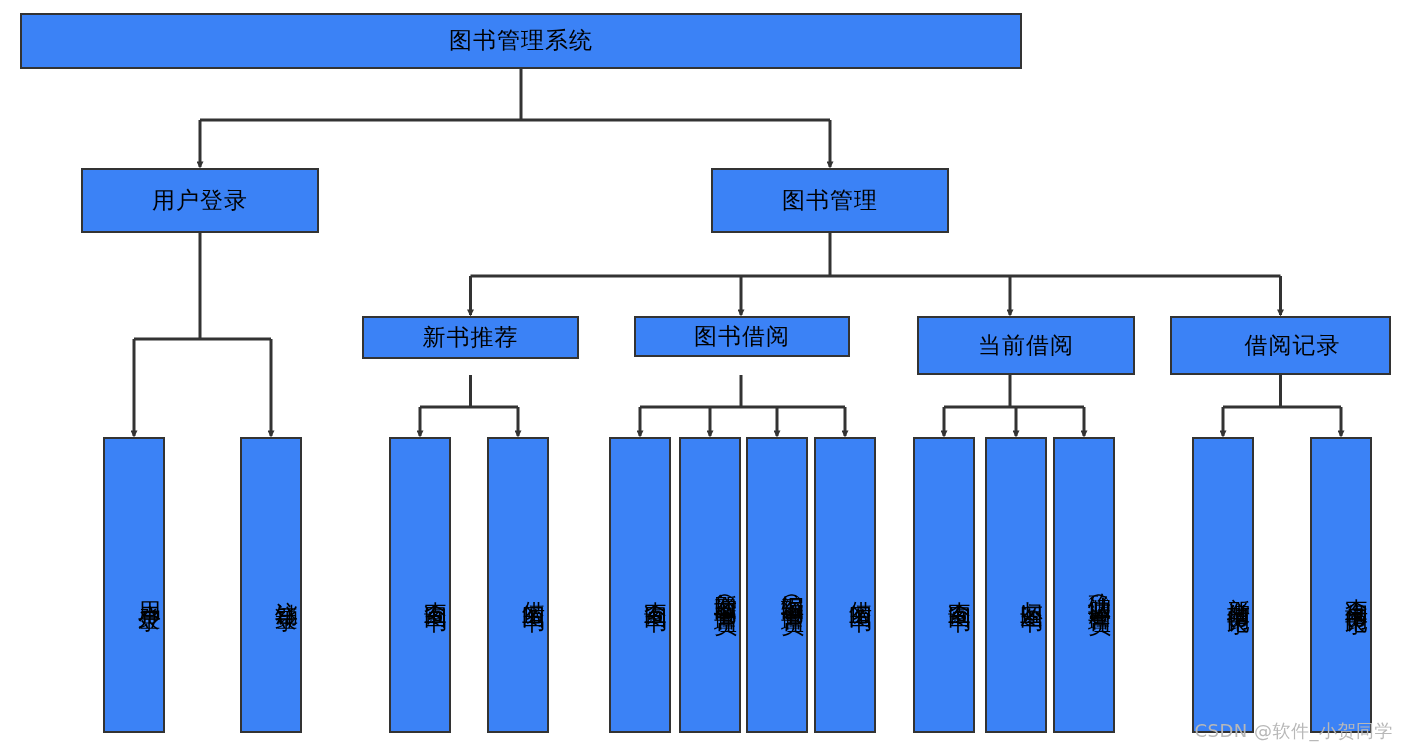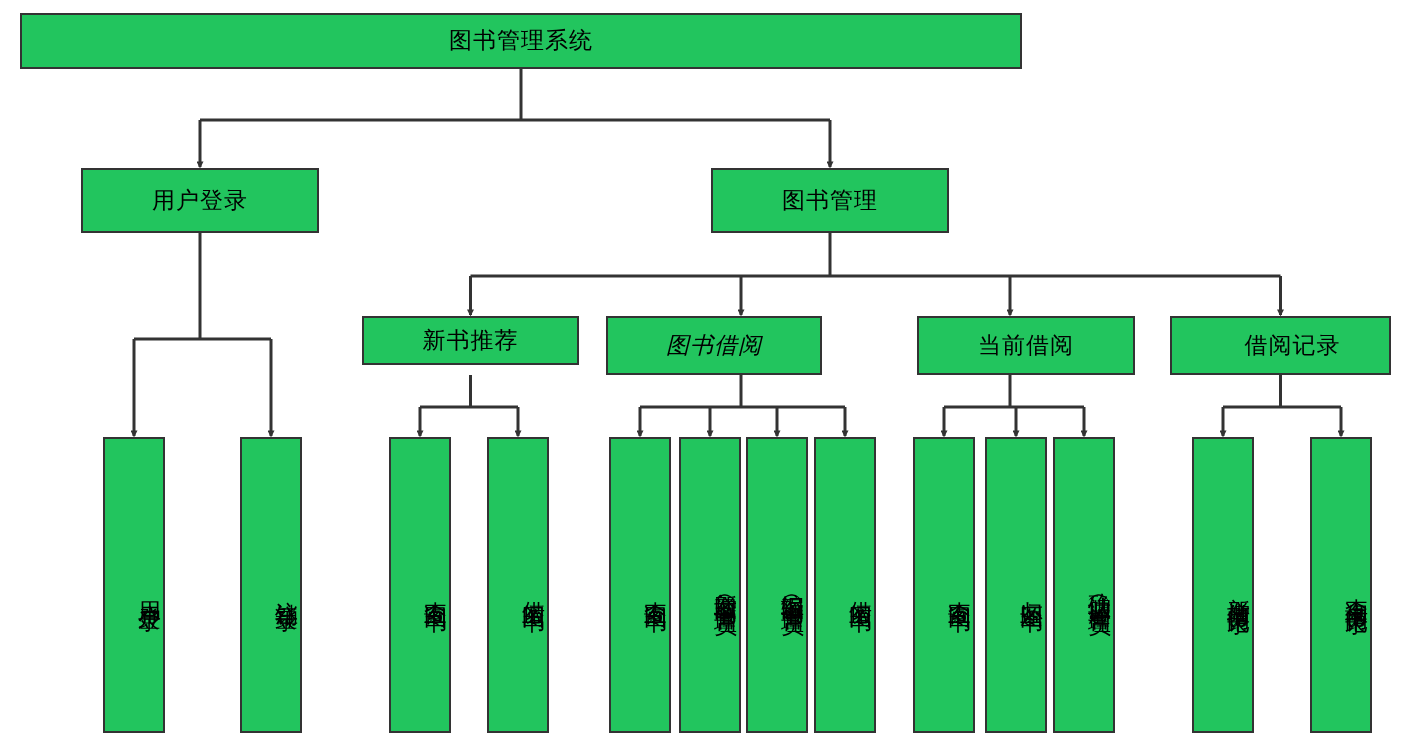--- a/index.html
+++ b/index.html
@@ -23,21 +23,21 @@
     left: 0;
     top: 0;
     width: 1405px;
     height: 747px;
     pointer-events: none;
   }
   .node {
     position: absolute;
     box-sizing: border-box;
     border: 2.5px solid #333333;
-    background: #22c55e;
+    background: #3b82f6;
     display: flex;
     align-items: center;
     justify-content: center;
     color: #000000;
     line-height: 1.18;
     z-index: 2;
   }
   .node.horizontal {
     font-size: 23px;
     letter-spacing: 1px;
@@ -122,24 +122,24 @@
     <span class="node-label">图书管理系统</span>
   </div>
 
   <div class="node horizontal" style="left:81px;top:168px;width:238px;height:65px;">
     <span class="node-label">用户登录</span>
   </div>
   <div class="node horizontal" style="left:711px;top:168px;width:238px;height:65px;">
     <span class="node-label">图书管理</span>
   </div>
 
-  <div class="node horizontal" style="left:362px;top:316px;width:217px;height:49px;">
+  <div class="node horizontal" style="left:362px;top:316px;width:217px;height:43px;">
     <span class="node-label">新书推荐</span>
   </div>
-  <div class="node horizontal" style="left:606px;top:316px;width:216px;height:59px;font-style:italic;">
+  <div class="node horizontal" style="left:634px;top:316px;width:216px;height:41px;">
     <span class="node-label">图书借阅</span>
   </div>
   <div class="node horizontal" style="left:901px;top:316px;width:218px;height:59px;margin-left:16px;">
     <span class="node-label">当前借阅</span>
   </div>
   <div class="node horizontal" style="left:1170px;top:316px;width:221px;height:59px;padding-left:24px;">
     <span class="node-label">借阅记录</span>
   </div>
 
   <div class="node vertical" style="left:103px;top:437px;width:62px;height:296px;">
@@ -179,13 +179,14 @@
     <span class="node-label">确认归还（管理员）</span>
   </div>
 
   <div class="node vertical" style="left:1192px;top:437px;width:62px;height:296px;">
     <span class="node-label">新增借阅记录</span>
   </div>
   <div class="node vertical" style="left:1310px;top:437px;width:62px;height:296px;">
     <span class="node-label">查询借阅记录</span>
   </div>
 
+  <div class="watermark">CSDN @软件_小贺同学</div>
 </div>
 
 </body></html>

